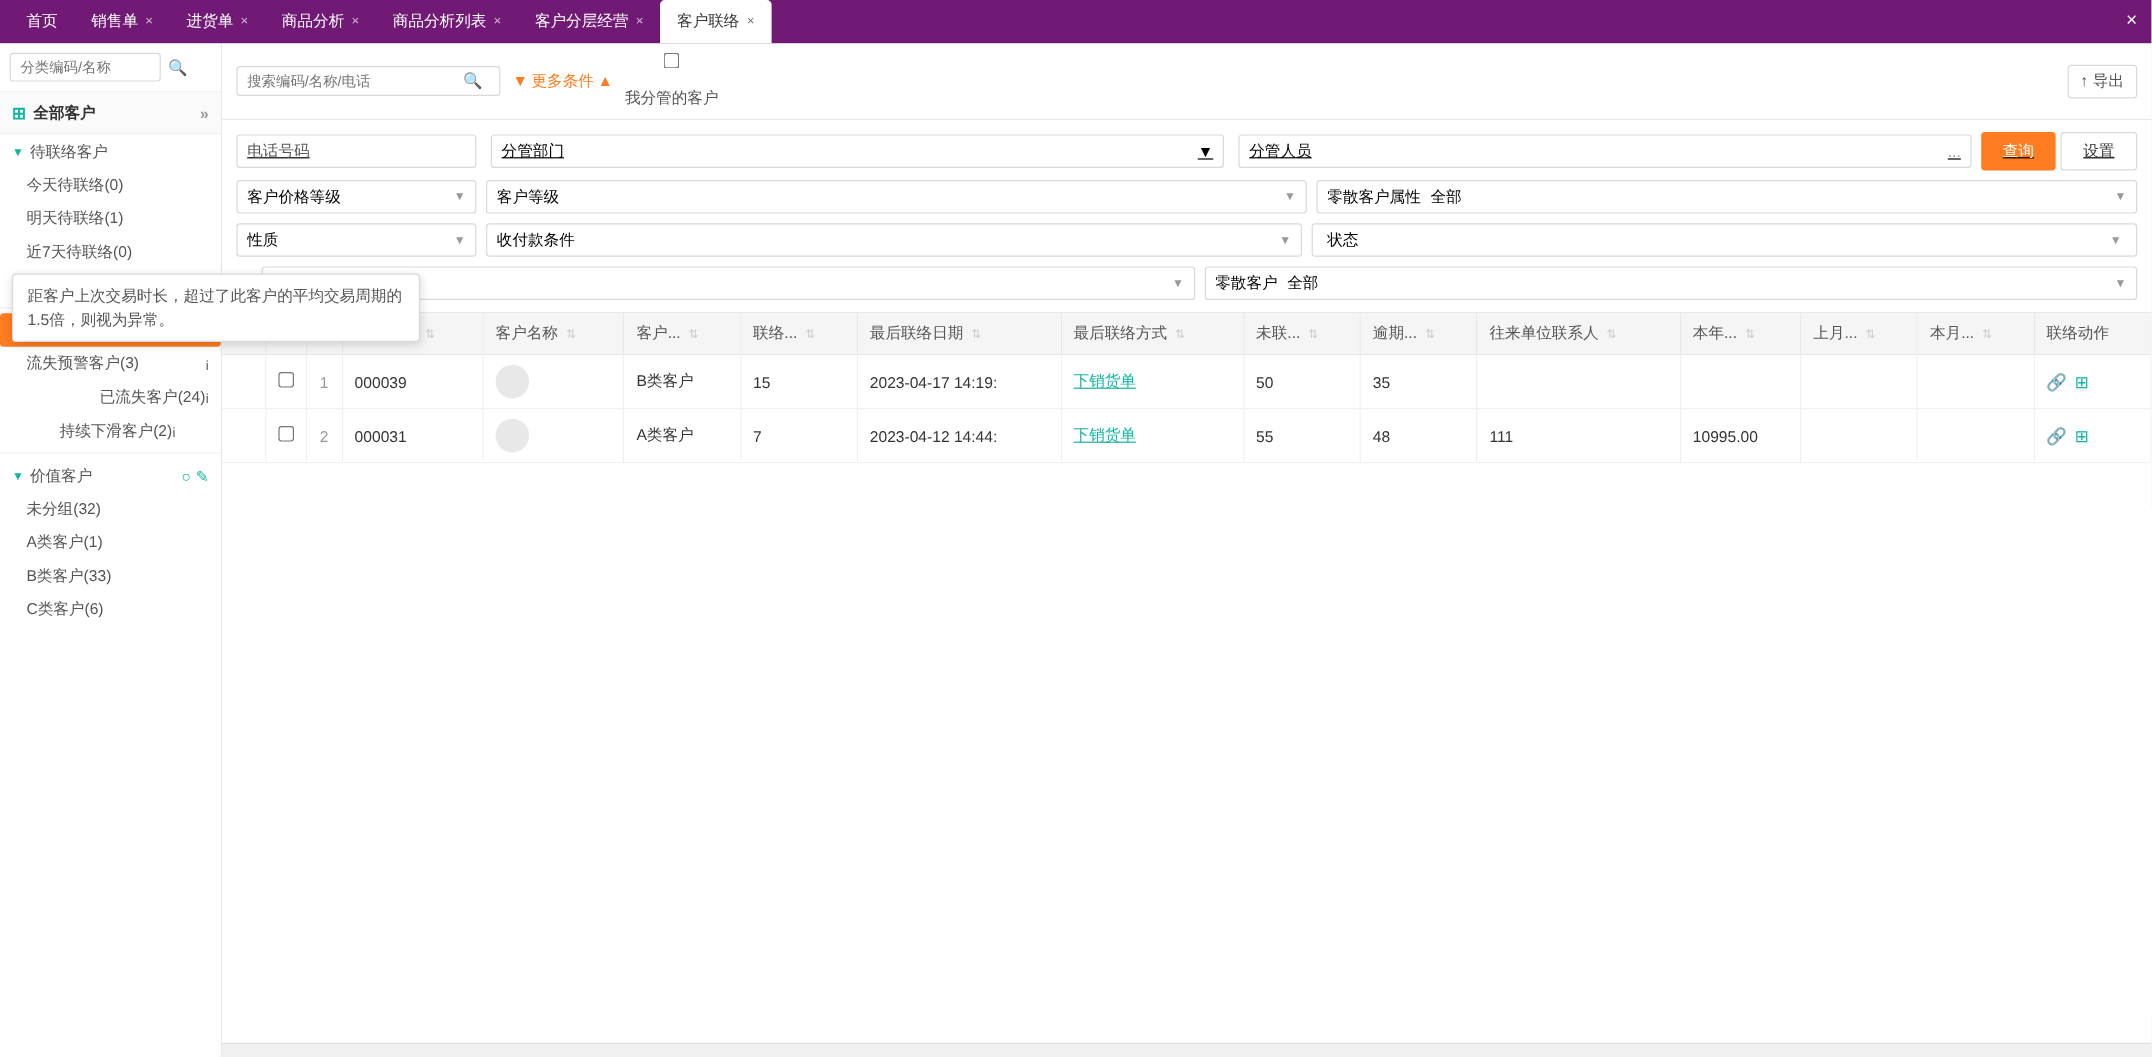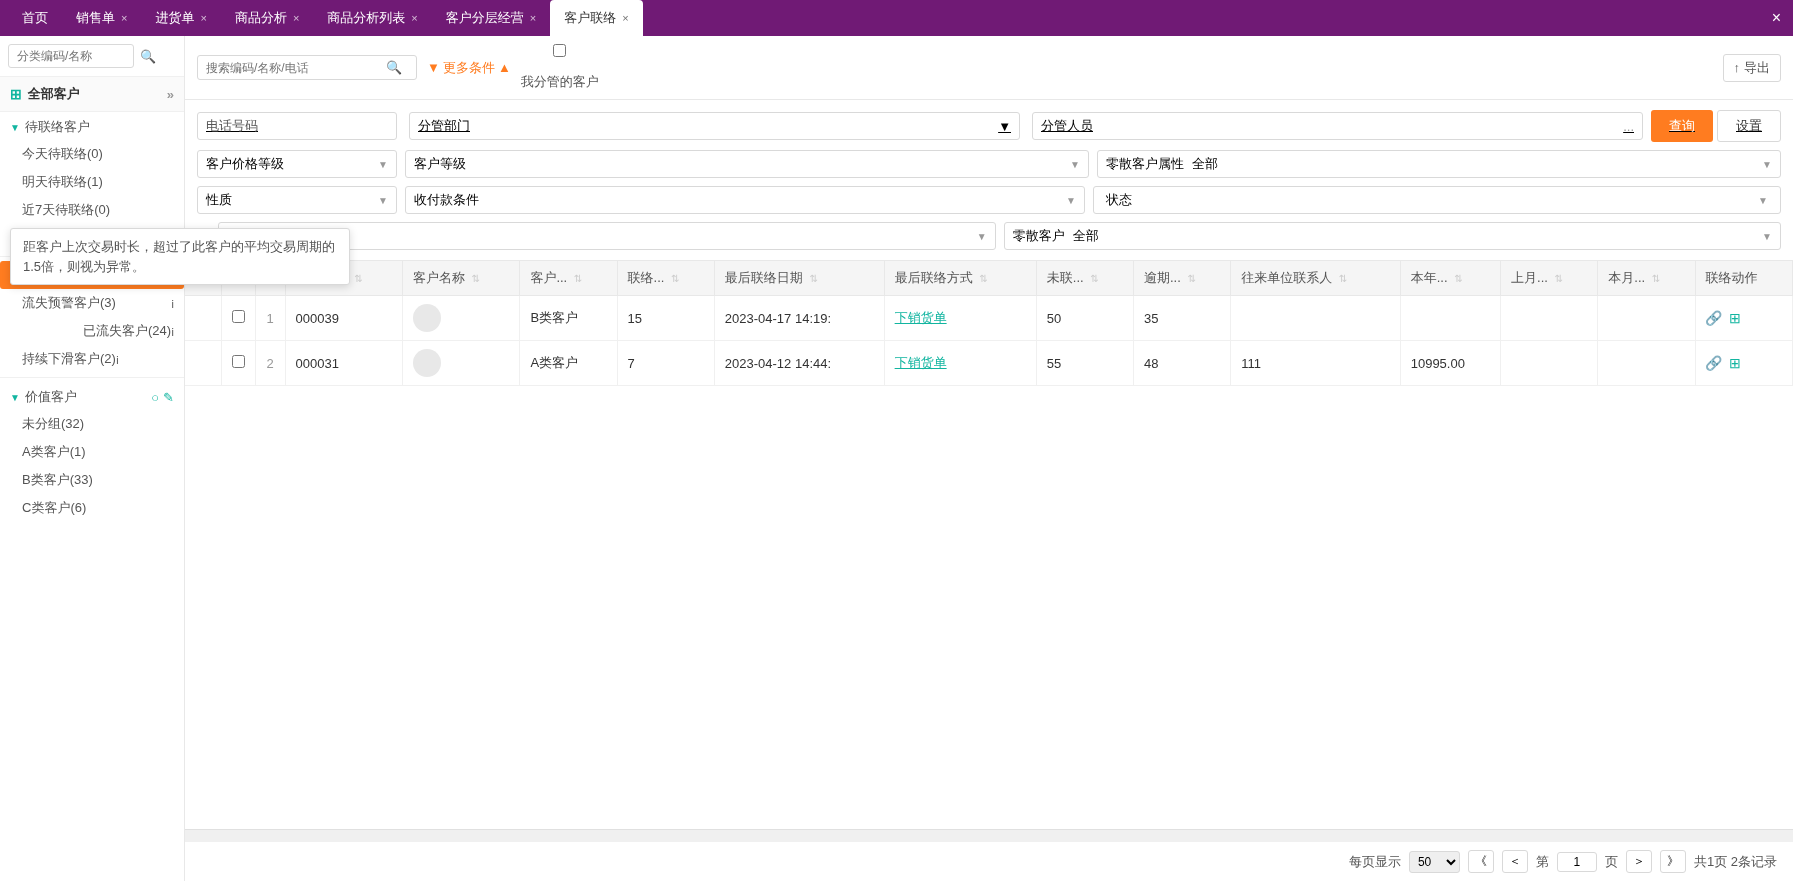--- a/index.html
+++ b/index.html
@@ -466,21 +466,21 @@
       <span style="font-size:11px;">ℹ</span>
     </div>
     <div class="sidebar-item" style="display:flex;align-items:center;justify-content:space-between;">
       <span>流失预警客户(3)</span>
       <span style="font-size:11px;">ℹ</span>
     </div>
     <div class="sidebar-item" style="display:flex;align-items:center;justify-content:flex-end;">
       <span>已流失客户(24)</span>
       <span style="font-size:11px;">ℹ</span>
     </div>
-    <div class="sidebar-item" style="display:flex;align-items:center;justify-content:flex-start;">
+    <div class="sidebar-item" style="display:flex;align-items:center;justify-content:center;">
       <span>持续下滑客户(2)</span>
       <span style="font-size:11px;">ℹ</span>
     </div>
     <div class="sidebar-divider"></div>
     <div class="sidebar-price-group" style="display:flex;align-items:center;justify-content:space-between;">
       <div style="display:flex;align-items:center;">
         <span class="triangle">▼</span>
         <span>价值客户</span>
       </div>
       <div style="display:flex;gap:4px;">
@@ -709,34 +709,18 @@
             </td>
           </tr>
         </tbody>
       </table>
     </div>
 
     <div class="bottom-scroll">
       <div class="bottom-scroll-inner"></div>
     </div>
 
-    <div class="pagination">
-      <span>每页显示</span>
-      <select class="page-size-select">
-        <option>50</option>
-        <option>20</option>
-        <option>100</option>
-      </select>
-      <button class="page-btn">《</button>
-      <button class="page-btn">＜</button>
-      <span>第</span>
-      <input class="page-input" type="text" value="1" style="">
-      <span>页</span>
-      <button class="page-btn">＞</button>
-      <button class="page-btn">》</button>
-      <span>共1页 2条记录</span>
-    </div>
   </div>
 </div>
 
 <div class="tooltip-box">
   <span>距客户上次交易时长，超过了此客户的平均交易周期的1.5倍，则视为异常。</span>
 </div>
 
 </body></html>

